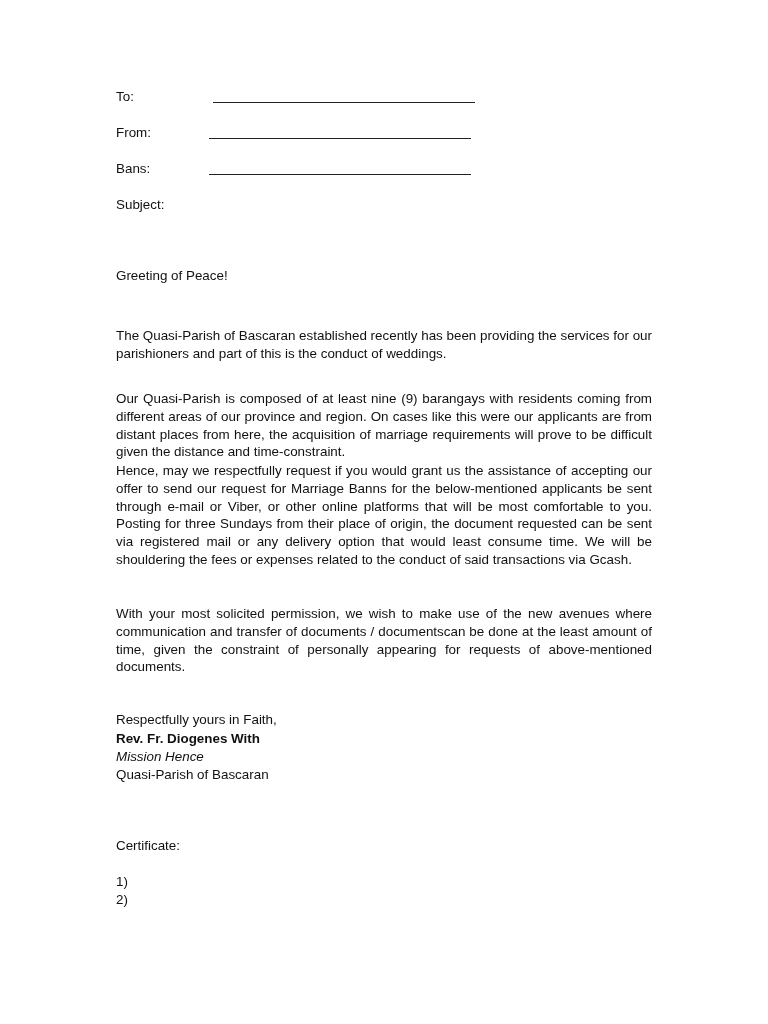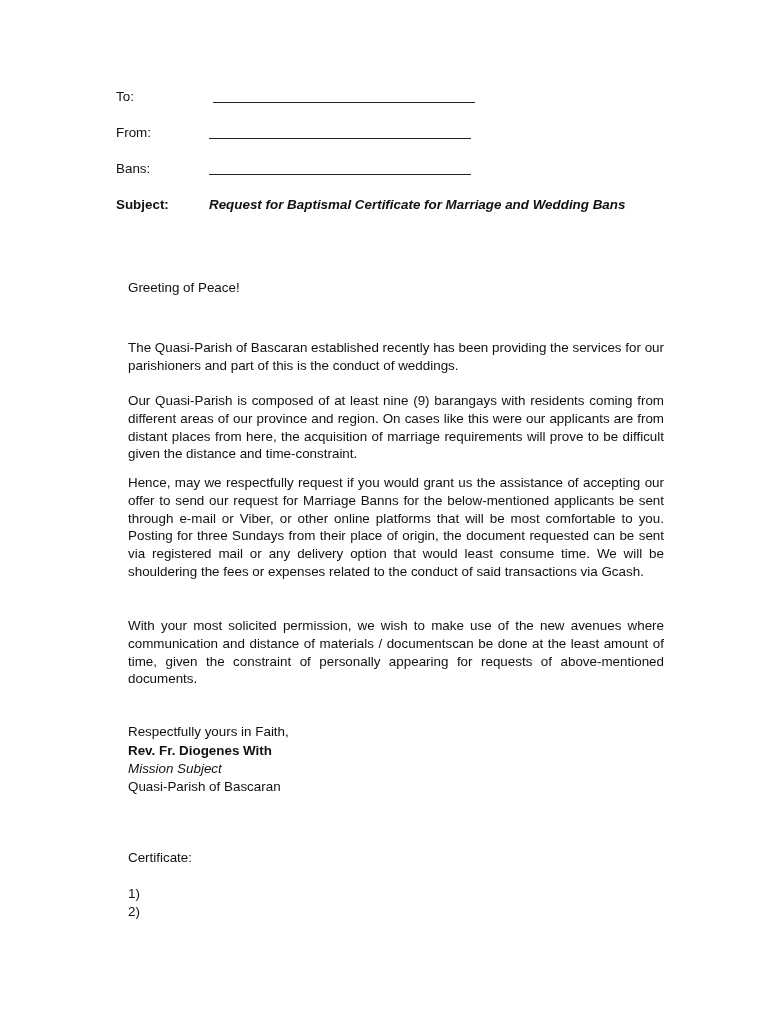--- a/index.html
+++ b/index.html
@@ -44,21 +44,21 @@
       position: absolute;
       left: 93px;
       top: 0;
       font-style: italic;
       white-space: nowrap;
     }
     .para {
       position: absolute;
       left: 0;
       width: 536px;
-      margin: 12px;
+      margin: 0;
       text-align: justify;
     }
     .para.left { text-align: left; }
     .bold { font-weight: bold; }
     .ital { font-style: italic; }
   </style>
 </head>
 <body>
 
 <div class="page">
@@ -77,35 +77,34 @@
     </span>
   </div>
 
   <div class="hdr-row" style="top:160px;">
     <span class="hdr-label">Bans:</span>
     <span class="hdr-line" style="left:93px;width:262px;">
       <span></span>
     </span>
   </div>
 
-  <div class="hdr-row" style="top:196px;font-weight:bold;">
+  <div class="hdr-row" style="top:196px;">
     <span class="hdr-label">Subject:</span>
-    <span class="hdr-value">Request for Baptismal Certificate for Marriage and Wedding Bans</span>
   </div>
 
   <p class="para left" style="top:267px;">Greeting of Peace!</p>
 
   <p class="para" style="top:327px;">The Quasi-Parish of Bascaran established recently has been providing the services for our  parishioners and part of this is the conduct of weddings.</p>
-  <p class="para" style="top:380px;">Our Quasi-Parish is composed of at least nine (9) barangays with residents coming from different areas of our province and region. On cases like this were our applicants are from distant places from here, the acquisition of marriage requirements will prove to be difficult given the distance and time-constraint.</p>
+  <p class="para" style="top:390px;">Our Quasi-Parish is composed of at least nine (9) barangays with residents coming from different areas of our province and region. On cases like this were our applicants are from distant places from here, the acquisition of marriage requirements will prove to be difficult given the distance and time-constraint.</p>
   <p class="para" style="top:462px;">Hence, may we respectfully request if you would grant us the assistance of accepting our offer to send our request for Marriage Banns for the below-mentioned applicants be sent through e-mail or Viber, or other online platforms that will  be most comfortable to you. Posting for three Sundays from their place of origin, the document requested can be sent via registered mail or any delivery option that would least consume time. We will be shouldering the fees or expenses related to the conduct of said transactions via Gcash.</p>
-  <p class="para" style="top:605px;">With your most solicited permission, we wish to make use of the new avenues where communication and distance of materials / documentscan be done at the least amount of time, given the constraint of personally appearing for requests of above-mentioned documents.</p>
+  <p class="para" style="top:605px;">With your most solicited permission, we wish to make use of the new avenues where communication and transfer of documents / documentscan be done at the least amount of time, given the constraint of personally appearing for requests of above-mentioned documents.</p>
 
   <p class="para left" style="top:711px;">Respectfully yours in Faith,</p>
 
   <p class="para left bold" style="top:730px;">Rev. Fr. Diogenes With</p>
-  <p class="para left ital" style="top:748px;">Mission Subject</p>
+  <p class="para left ital" style="top:748px;">Mission Hence</p>
   <p class="para left" style="top:766px;">Quasi-Parish of Bascaran</p>
 
   <p class="para left" style="top:837px;">Certificate:</p>
   <p class="para left" style="top:873px;">1)</p>
   <p class="para left" style="top:891px;">2)</p>
 
 </div>
 
 </body></html>

